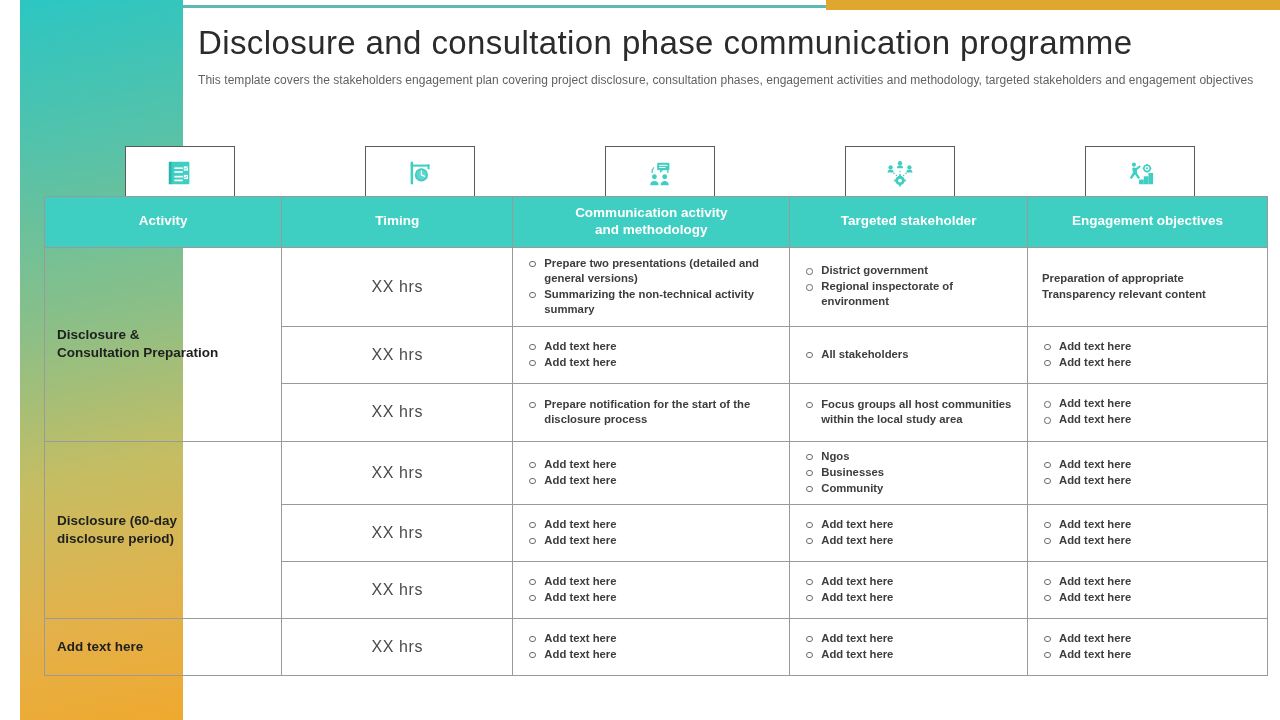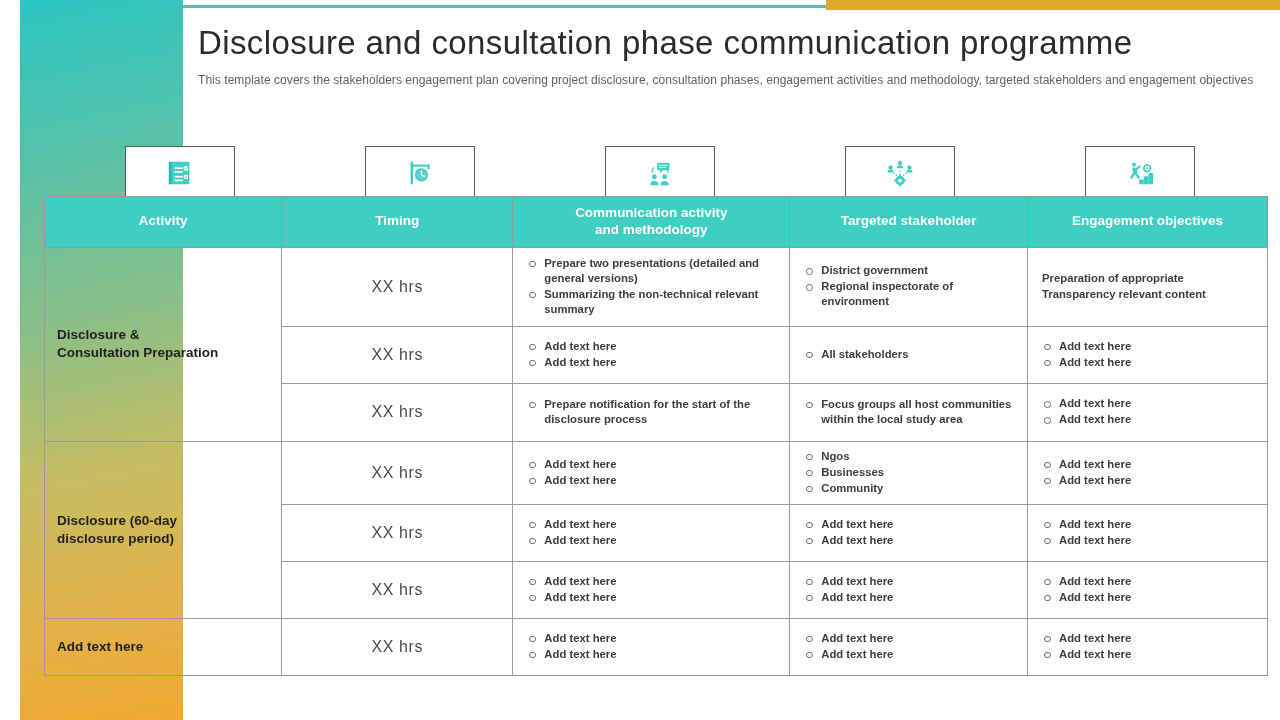--- a/index.html
+++ b/index.html
@@ -191,21 +191,21 @@
 
       <tr>
         <td class="activity-cell" rowspan="3">
           <span>Disclosure &amp;</span><br>
           <span>Consultation Preparation</span>
         </td>
         <td class="timing-cell" style="height:79px">XX  hrs</td>
         <td class="list-cell">
           <ul class="bullets">
             <li>Prepare  two presentations (detailed  and  general  versions)</li>
-            <li>Summarizing the non-technical relevant  summary</li>
+            <li>Summarizing the non-technical activity  summary</li>
           </ul>
         </td>
         <td class="list-cell">
           <ul class="bullets">
             <li>District government</li>
             <li>Regional  inspectorate  of environment</li>
           </ul>
         </td>
         <td class="list-cell">
           <div class="plain-lines">

